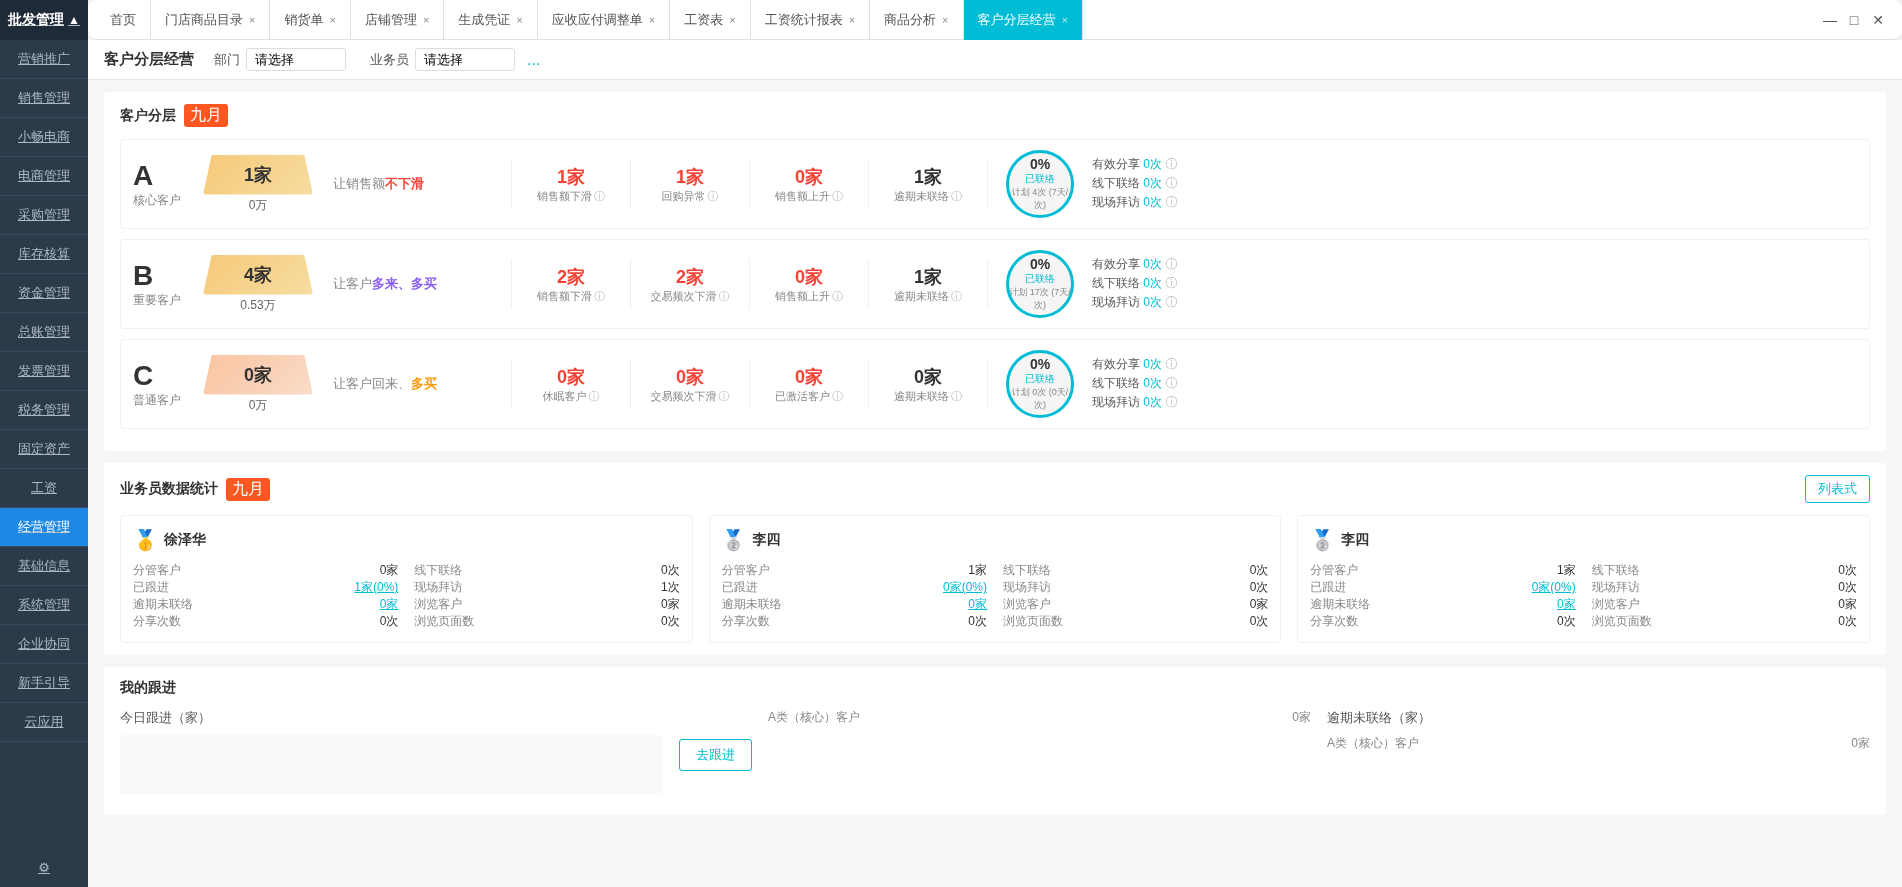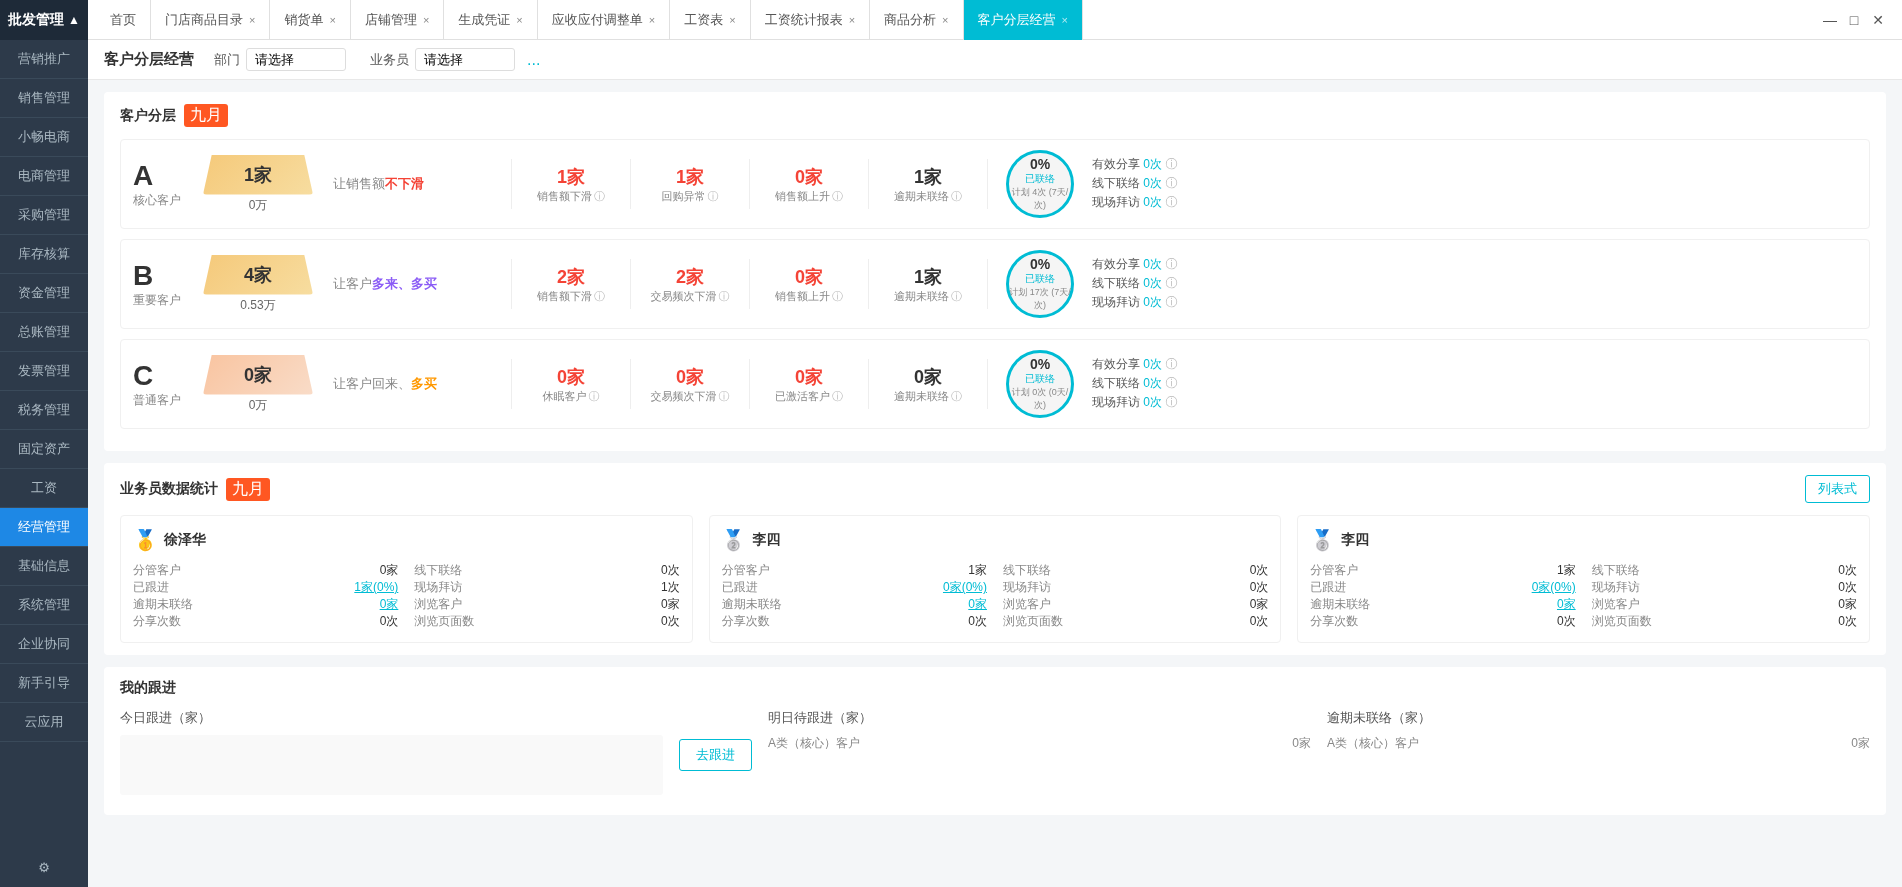--- a/index.html
+++ b/index.html
@@ -7,20 +7,21 @@
 
     
     .sidebar {
       width: 88px;
       background: #2d3a4a;
       color: #aab8c2;
       display: flex;
       flex-direction: column;
       height: 100%;
       flex-shrink: 0;
+      text-decoration: underline;
     }
     .sidebar-header {
       background: #1e2a38;
       color: #fff;
       padding: 10px 8px;
       font-size: 14px;
       font-weight: bold;
       display: flex;
       align-items: center;
       justify-content: space-between;
@@ -53,20 +54,21 @@
 
     
     .tab-bar {
       background: #fff;
       border-bottom: 1px solid #e0e0e0;
       display: flex;
       align-items: center;
       height: 40px;
       padding: 5px 8px;
       flex-shrink: 0;
+      border-radius: 9px;
     }
     .tab {
       padding: 0 14px;
       height: 40px;
       display: flex;
       align-items: center;
       cursor: pointer;
       font-size: 13px;
       color: #555;
       border-right: 1px solid #e0e0e0;
@@ -742,21 +744,20 @@
       <div class="progress-header">我的跟进</div>
       <div style="display:grid;grid-template-columns:1fr auto 1fr 1fr;gap:16px;align-items:start;">
         <div>
           <div class="progress-card-title">今日跟进（家）</div>
           <div style="height:60px;background:#f9f9f9;border-radius:3px;margin-bottom:8px;"></div>
         </div>
         <div style="display:flex;align-items:center;justify-content:center;padding-top:30px;">
           <button class="progress-go-btn">去跟进</button>
         </div>
         <div>
-          <div class="progress-card-title">明日待跟进（家）</div>
           <div style="display:flex;justify-content:space-between;font-size:12px;color:#888;margin-bottom:4px;">
             <span>A类（核心）客户</span>
             <span>0家</span>
           </div>
         </div>
         <div>
           <div class="progress-card-title">逾期未联络（家）</div>
           <div style="display:flex;justify-content:space-between;font-size:12px;color:#888;margin-bottom:4px;">
             <span>A类（核心）客户</span>
             <span>0家</span>

